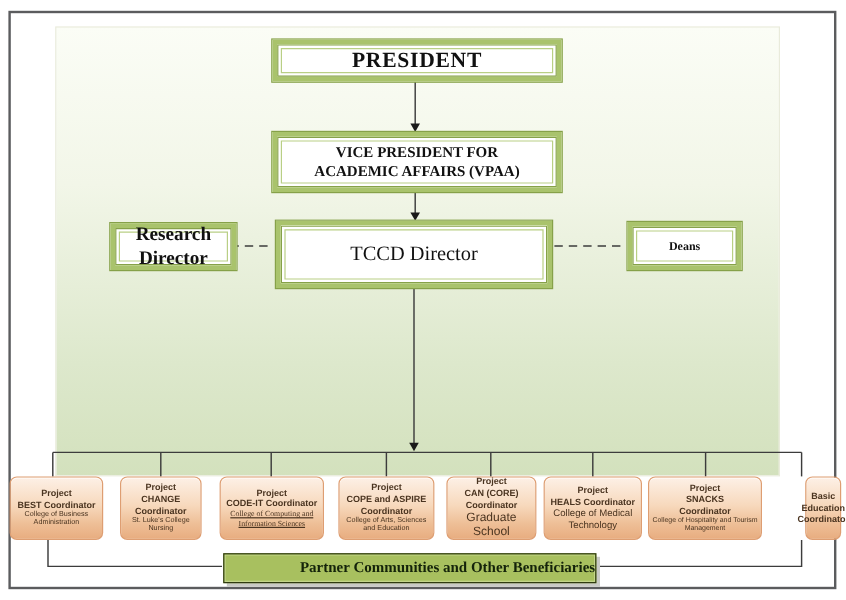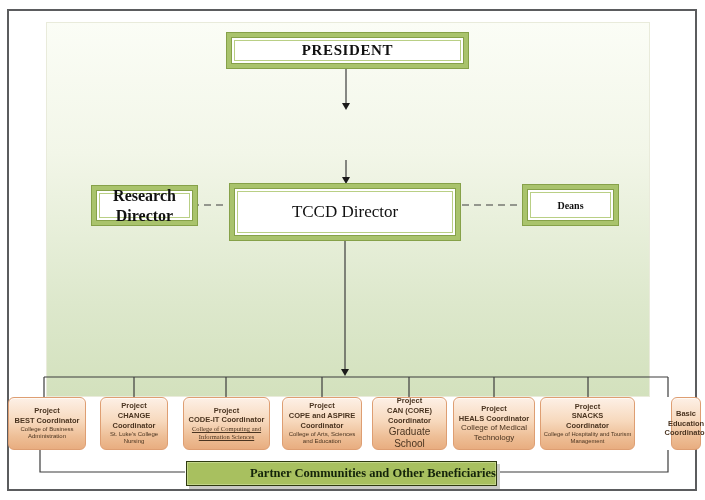--- a/index.html
+++ b/index.html
@@ -10,21 +10,21 @@
   .panel{position:absolute;left:46px;top:22px;width:604px;height:375px;
          background:linear-gradient(180deg,#fbfdf6 0%,#f2f6e8 35%,#dde8cc 75%,#d3e1bd 100%);
          border:1px solid #e9ebdb;box-sizing:border-box;}
   .greenbox{position:absolute;background:#fff;border:4px solid #a9c36c;
             box-shadow:0 0 0 1px #86a149, inset 0 0 0 1px #86a149,
                        inset 0 0 0 3px #ffffff, inset 0 0 0 4px #b9cf85;
             display:flex;align-items:center;justify-content:center;
             text-align:center;color:#111;box-sizing:border-box;}
   .multiline{white-space:pre-line;}
   .president{left:227px;top:33px;width:241px;height:35px;font-weight:bold;
-             font-size:15px;letter-spacing:.6px;}
+             font-size:18px;letter-spacing:.6px;}
   .vpaa{left:227px;top:110px;width:241px;height:50px;font-weight:bold;
         font-size:12.5px;line-height:1.3;}
   .research{left:92px;top:186px;width:105px;height:39px;font-weight:bold;
             font-size:16px;line-height:1.25;}
   .tccd{left:230px;top:184px;width:230px;height:56px;font-size:17px;}
   .deans{left:523px;top:185px;width:95px;height:40px;font-weight:bold;font-size:10px;}
 
   .coord{position:absolute;top:397px;height:53px;border-radius:6px;
          background:linear-gradient(180deg,#fdf0e6 0%,#f7d9bd 45%,#eebf97 75%,#e8ad80 100%);
          border:1px solid #de9e72;box-shadow:inset 0 1px 0 rgba(255,255,255,.65);
@@ -87,20 +87,24 @@
     <line x1="668" y1="377" x2="668" y2="397"></line>
 
     <polyline points="40,450 40,472 185,472"></polyline>
     <polyline points="668,450 668,472 498,472"></polyline>
   </svg>
 
   <div class="greenbox president">
     <span>PRESIDENT</span>
   </div>
 
+  <div class="greenbox vpaa">
+    <span class="multiline">VICE PRESIDENT FOR
+ACADEMIC AFFAIRS (VPAA)</span>
+  </div>
 
   <div class="greenbox research">
     <span class="multiline">Research
 Director</span>
   </div>
 
   <div class="greenbox tccd">
     <span>TCCD Director</span>
   </div>
 

